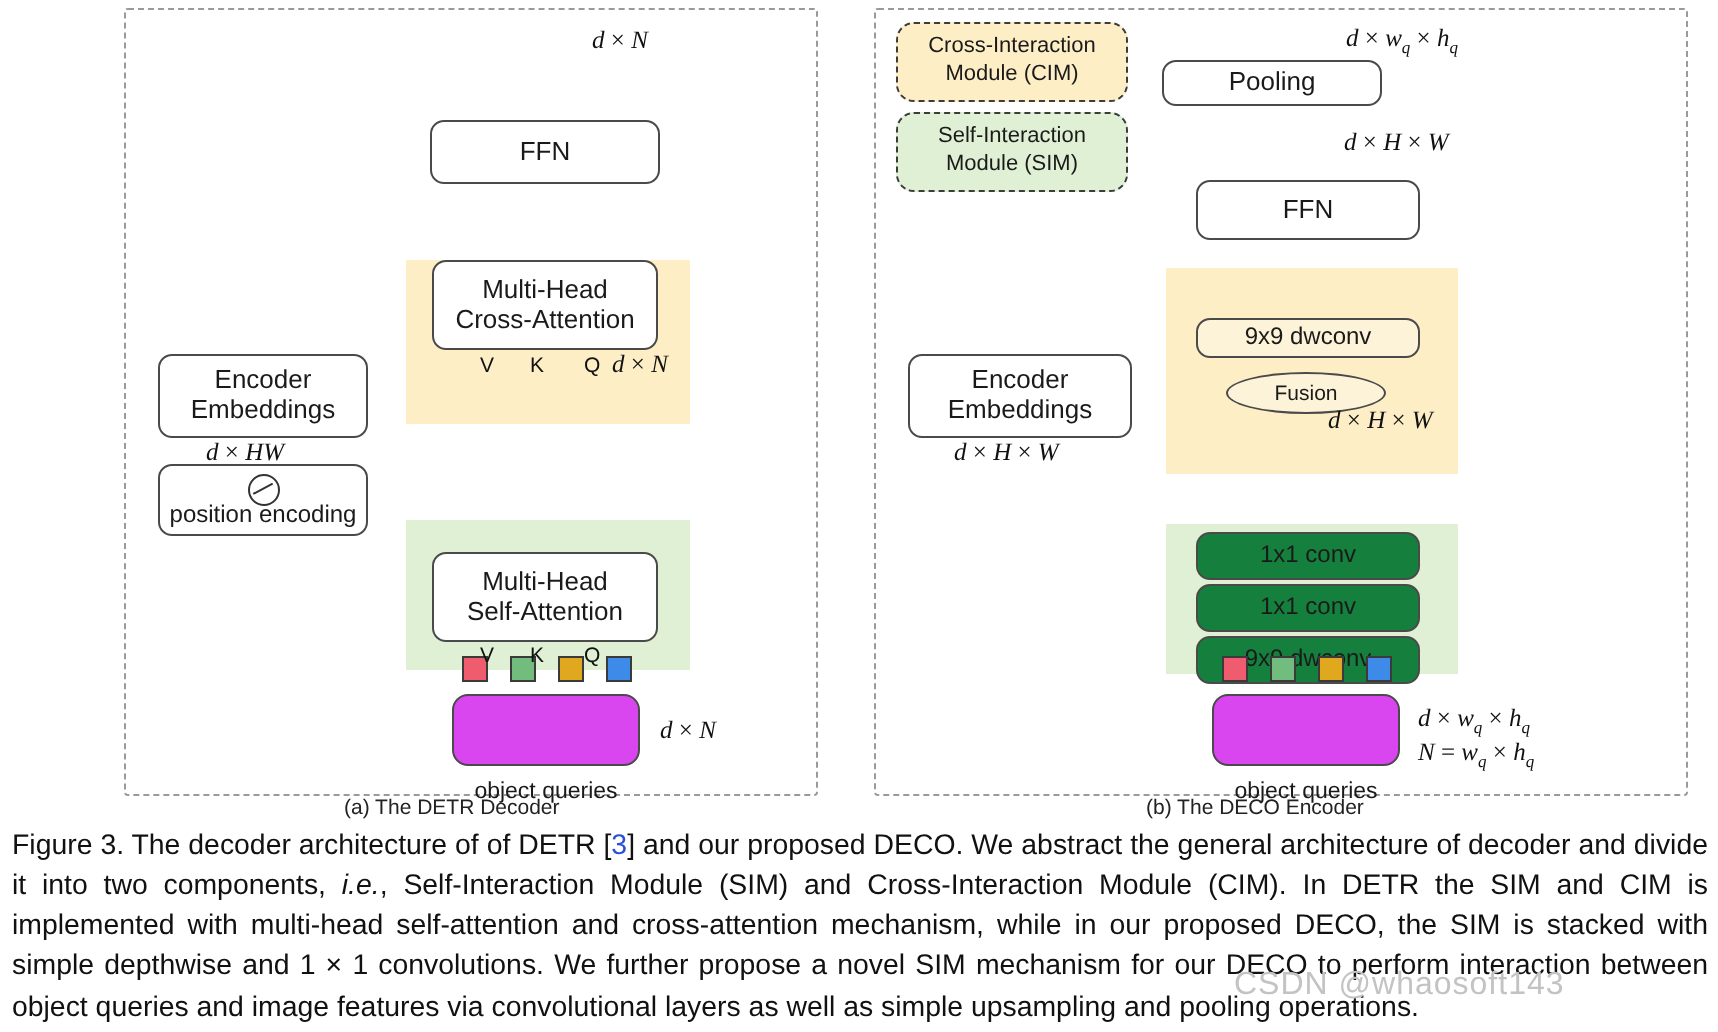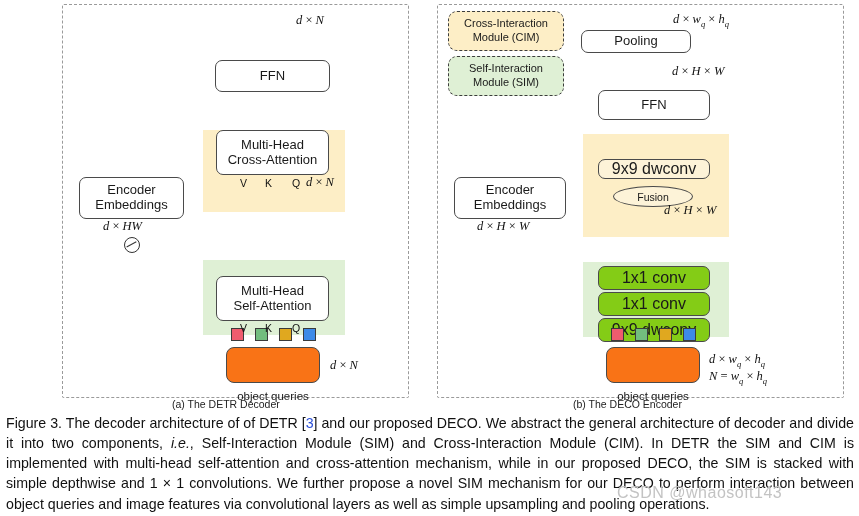--- a/index.html
+++ b/index.html
@@ -14,50 +14,50 @@
 
   .subcap{position:absolute;font-size:10.5px;color:#222;white-space:nowrap;
           font-family:"Liberation Sans",sans-serif;}
 
   
   .node{position:absolute;box-sizing:border-box;border:1.3px solid #4a4a4a;
         border-radius:7px;background:#ffffff;display:flex;align-items:center;
         justify-content:center;text-align:center;line-height:1.12;
         font-size:13px;color:#1a1a1a;}
   .node.two{flex-direction:column;}
-  .node.small{font-size:16px;}
+  .node.small{font-size:12px;}
 
   
   .region{position:absolute;box-sizing:border-box;}
   .region.cim{background:#fdeec6;}
   .region.sim{background:#dff0d5;}
 
   
   .node.on-cim{background:#fdf3d8;}
-  .node.on-sim{background:#84cc16;}
+  .node.on-sim{background:#15803d;}
 
   
   .chip{position:absolute;box-sizing:border-box;border:1.6px dashed #3c3c3c;
         border-radius:9px;display:flex;flex-direction:column;align-items:center;
         justify-content:center;font-size:11px;line-height:1.25;text-align:center;}
   .chip.cim{background:#fdeec6;}
   .chip.sim{background:#dff0d5;}
 
   
   .math{position:absolute;font-family:"Liberation Serif",serif;font-style:italic;
         font-size:12.5px;white-space:nowrap;color:#111;}
   .math .op{font-style:normal;}
   .math sub{font-size:8.5px;font-style:italic;}
 
   
   .vkq{position:absolute;font-size:10.5px;font-family:"Liberation Sans",sans-serif;color:#111;}
 
   
   .queries{position:absolute;box-sizing:border-box;border:1.3px solid #4a4a4a;
-           border-radius:8px;background:#f97316;display:flex;flex-direction:column;
+           border-radius:8px;background:#d946ef;display:flex;flex-direction:column;
            align-items:center;justify-content:center;gap:48px;}
   .swatches{display:flex;gap:11px;margin-bottom:1px;}
   .sw{width:11px;height:11px;border:1px solid #3a3a3a;}
   .qlabel{font-size:11.5px;}
 
   
   .pe-circle{position:absolute;width:14px;height:14px;border:1.2px solid #333;
              border-radius:50%;background:#fff;}
   .pe-circle::after{content:"";position:absolute;left:1.2px;top:6px;width:10.5px;
              height:0;border-top:1.2px solid #333;transform:rotate(-28deg);}
@@ -235,20 +235,23 @@
   <div class="node two" style="left:216px;top:276px;width:113px;height:45px;">
     <span>Multi-Head</span>
     <span>Self-Attention</span>
   </div>
 
   <div class="node two" style="left:79px;top:177px;width:105px;height:42px;">
     <span>Encoder</span>
     <span>Embeddings</span>
   </div>
 
+  <div class="node small" style="left:79px;top:232px;width:105px;height:36px;align-items:flex-end;padding-bottom:3px;">
+    <span>position encoding</span>
+  </div>
   <div class="pe-circle" style="left:124px;top:237px;"></div>
 
   <div class="queries" style="left:226px;top:347px;width:94px;height:36px;">
     <div class="swatches">
       <span class="sw" style="background:#ef5c6e;"></span>
       <span class="sw" style="background:#72bd7e;"></span>
       <span class="sw" style="background:#e0a81f;"></span>
       <span class="sw" style="background:#3d8ae8;"></span>
     </div>
     <span class="qlabel">object queries</span>

